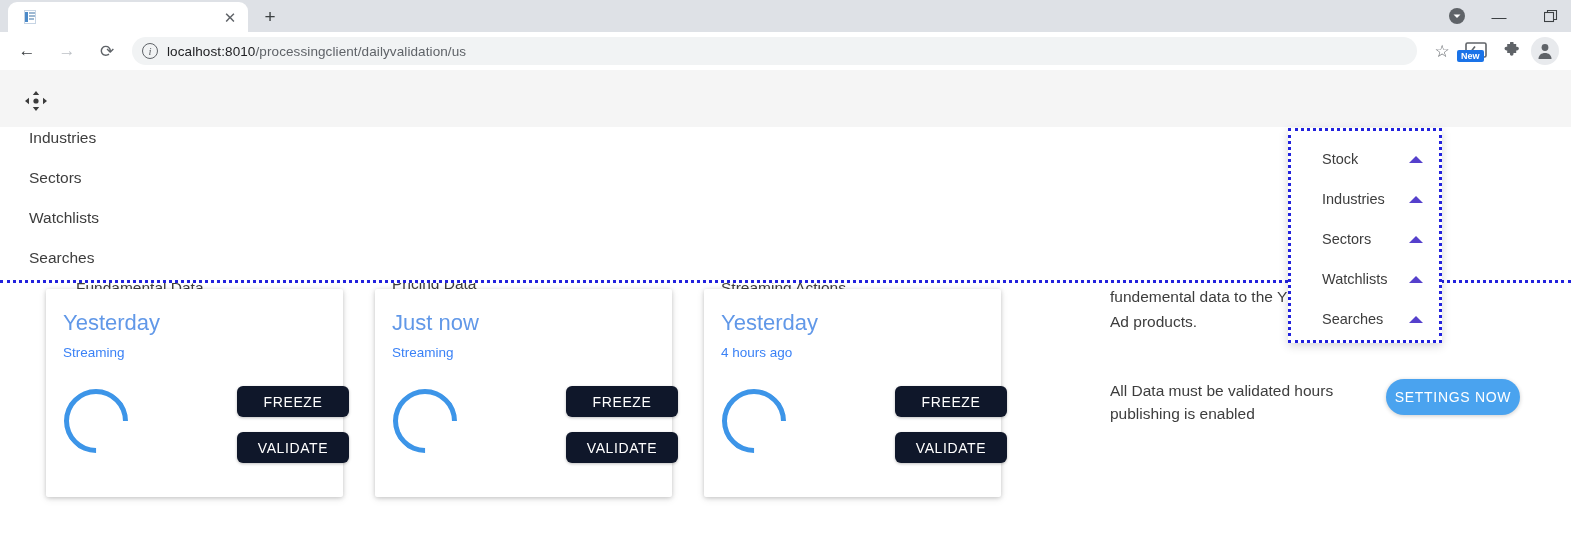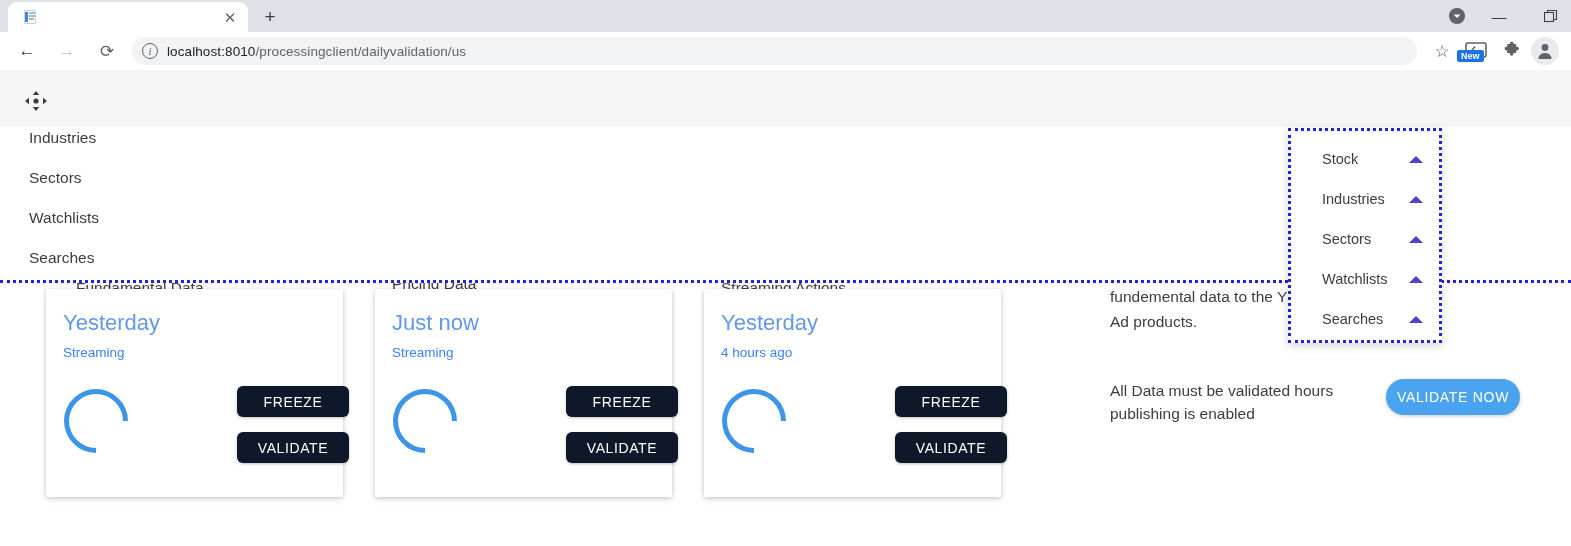--- a/index.html
+++ b/index.html
@@ -352,21 +352,21 @@
   <div class="data-card" id="data-card-2">
     <div class="card-age">Yesterday</div>
     <div class="card-sub">4 hours ago</div>
     <div class="spinner"></div>
     <button class="card-btn btn-freeze">FREEZE</button>
     <button class="card-btn btn-validate">VALIDATE</button>
   </div>
 
   <div id="info-text">fundemental data to the Y 7, Express and Stock Ad products.</div>
   <div id="validate-note">All Data must be validated hours publishing is enabled</div>
-  <button id="publish-now-button">VALIDATE NOW</button>
+  <button id="publish-now-button">SETTINGS NOW</button>
 
 </div>
 
 <div id="app-header">
   <div id="drag-handle-icon">
     <svg width="24" height="22" viewBox="0 0 24 22">
       <path d="M12 1 L15.2 5 H8.8 Z M12 21 L8.8 17 H15.2 Z M1 11 L5 7.8 V14.2 Z M23 11 L19 14.2 V7.8 Z" fill="#3c3c3c"></path>
       <circle cx="12" cy="11" r="2.6" fill="#3c3c3c"></circle>
     </svg>
   </div>

